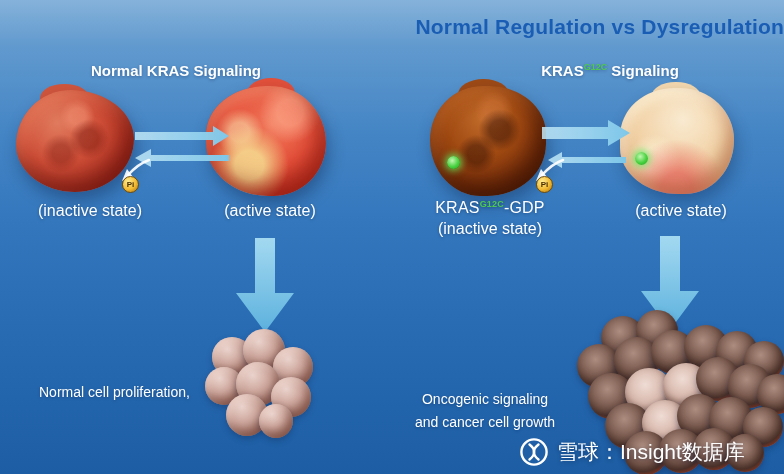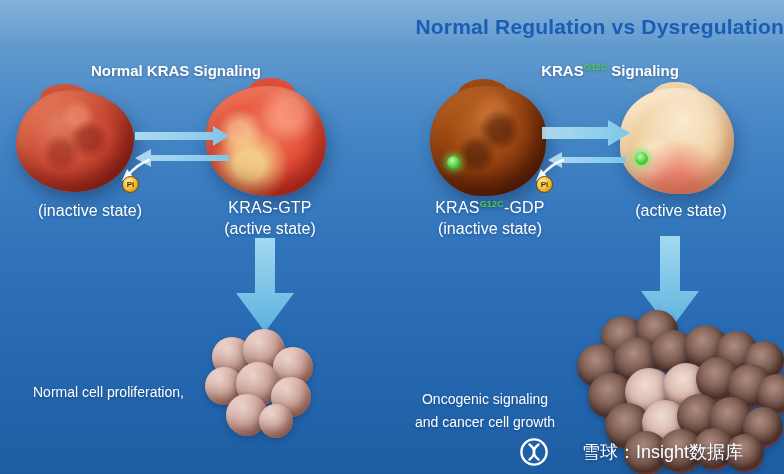--- a/index.html
+++ b/index.html
@@ -70,21 +70,21 @@
   
   .ncell{position:absolute;border-radius:50%;
     background:radial-gradient(circle at 38% 30%, #ead4cd 0%, #cfa99f 38%, #b08478 72%, #8c5f52 100%);
     box-shadow:inset -4px -6px 9px rgba(95,48,38,.5), inset 3px 4px 7px rgba(255,235,228,.5), 0 3px 6px rgba(15,35,75,.3);}
   .ccell{position:absolute;border-radius:50%;
     background:radial-gradient(circle at 42% 35%, #ad8d80 0%, #7d5d51 42%, #5e443b 66%, #d2583a 78%, #b03a1e 100%);
     box-shadow:inset -3px -5px 8px rgba(40,18,12,.55), 0 3px 6px rgba(15,35,75,.35);}
   .ccell.light{background:radial-gradient(circle at 42% 35%, #efdcd4 0%, #d8b8ac 45%, #c29a8c 70%, #cf8a6e 88%, #c07150 100%);}
   
   #watermark{left:519px;top:437px;display:flex;align-items:center;gap:8px;z-index:60;}
-  #wm-text{font-size:18px;color:#fff;text-shadow:0 1px 4px rgba(0,20,60,.45);white-space:nowrap;margin-left:25px;}
+  #wm-text{font-size:21px;color:#fff;text-shadow:0 1px 4px rgba(0,20,60,.45);white-space:nowrap;}
   svg{display:block;}
 </style>
 </head>
 <body>
 
 <div id="stage">
 
   <svg width="0" height="0" class="abs" aria-hidden="true">
     <defs>
       <linearGradient id="agH" x1="0" y1="0" x2="1" y2="0">
@@ -144,21 +144,20 @@
   <svg class="abs" style="left:532px;top:157px;" width="34" height="26">
     <path d="M31,3 Q20,7 10,18" fill="none" stroke="#ffffff" stroke-width="2.6" stroke-linecap="round" opacity=".92"></path>
     <polygon points="4,24 15,20 9,12" fill="#ffffff" opacity=".92"></polygon>
   </svg>
   <div class="pi" style="left:536px;top:176px;">Pi</div>
 
   <div class="plabel" style="left:10px;top:199px;width:160px;">
     <div class="pstate">(inactive state)</div>
   </div>
   <div class="plabel" style="left:190px;top:199px;width:160px;">
-    <div class="pname">KRAS-GTP</div>
     <div class="pstate">(active state)</div>
   </div>
   <div class="plabel" style="left:409px;top:199px;width:162px;">
     <div class="pname"><span>KRAS</span><sup class="mut">G12C</sup><span>-GDP</span></div>
     <div class="pstate">(inactive state)</div>
   </div>
   <div class="plabel" style="left:600px;top:199px;width:162px;">
     <div class="pstate">(active state)</div>
   </div>
 
@@ -196,21 +195,21 @@
       <div class="ccell light" style="left: 642px; top: 400px; height: 46px; width: 46px;"></div>
       <div class="ccell" style="left: 677px; top: 394px; height: 44px; width: 44px;"></div>
       <div class="ccell" style="left: 709px; top: 397px; height: 44px; width: 44px;"></div>
       <div class="ccell" style="left: 743px; top: 407px; height: 40px; width: 40px;"></div>
       <div class="ccell" style="left: 624px; top: 431px; height: 44px; width: 44px;"></div>
       <div class="ccell" style="left: 659px; top: 429px; height: 44px; width: 44px;"></div>
       <div class="ccell" style="left: 693px; top: 428px; height: 42px; width: 42px;"></div>
       <div class="ccell" style="left: 726px; top: 434px; height: 38px; width: 38px;"></div>
     </div>
 
-  <div class="outcome" style="left:33px;top:381px;z-index:10;">
+  <div class="outcome" style="left:39px;top:381px;z-index:10;">
     <div>Normal cell proliferation,</div>
   </div>
   <div class="outcome" style="left:415px;top:388px;z-index:10;text-align:center;">
     <div>Oncogenic signaling</div>
     <div>and cancer cell growth</div>
   </div>
 
   <div id="watermark" class="abs">
     <svg width="30" height="30" viewBox="0 0 30 30">
       <circle cx="15" cy="15" r="12.6" fill="none" stroke="#ffffff" stroke-width="2.4"></circle>

